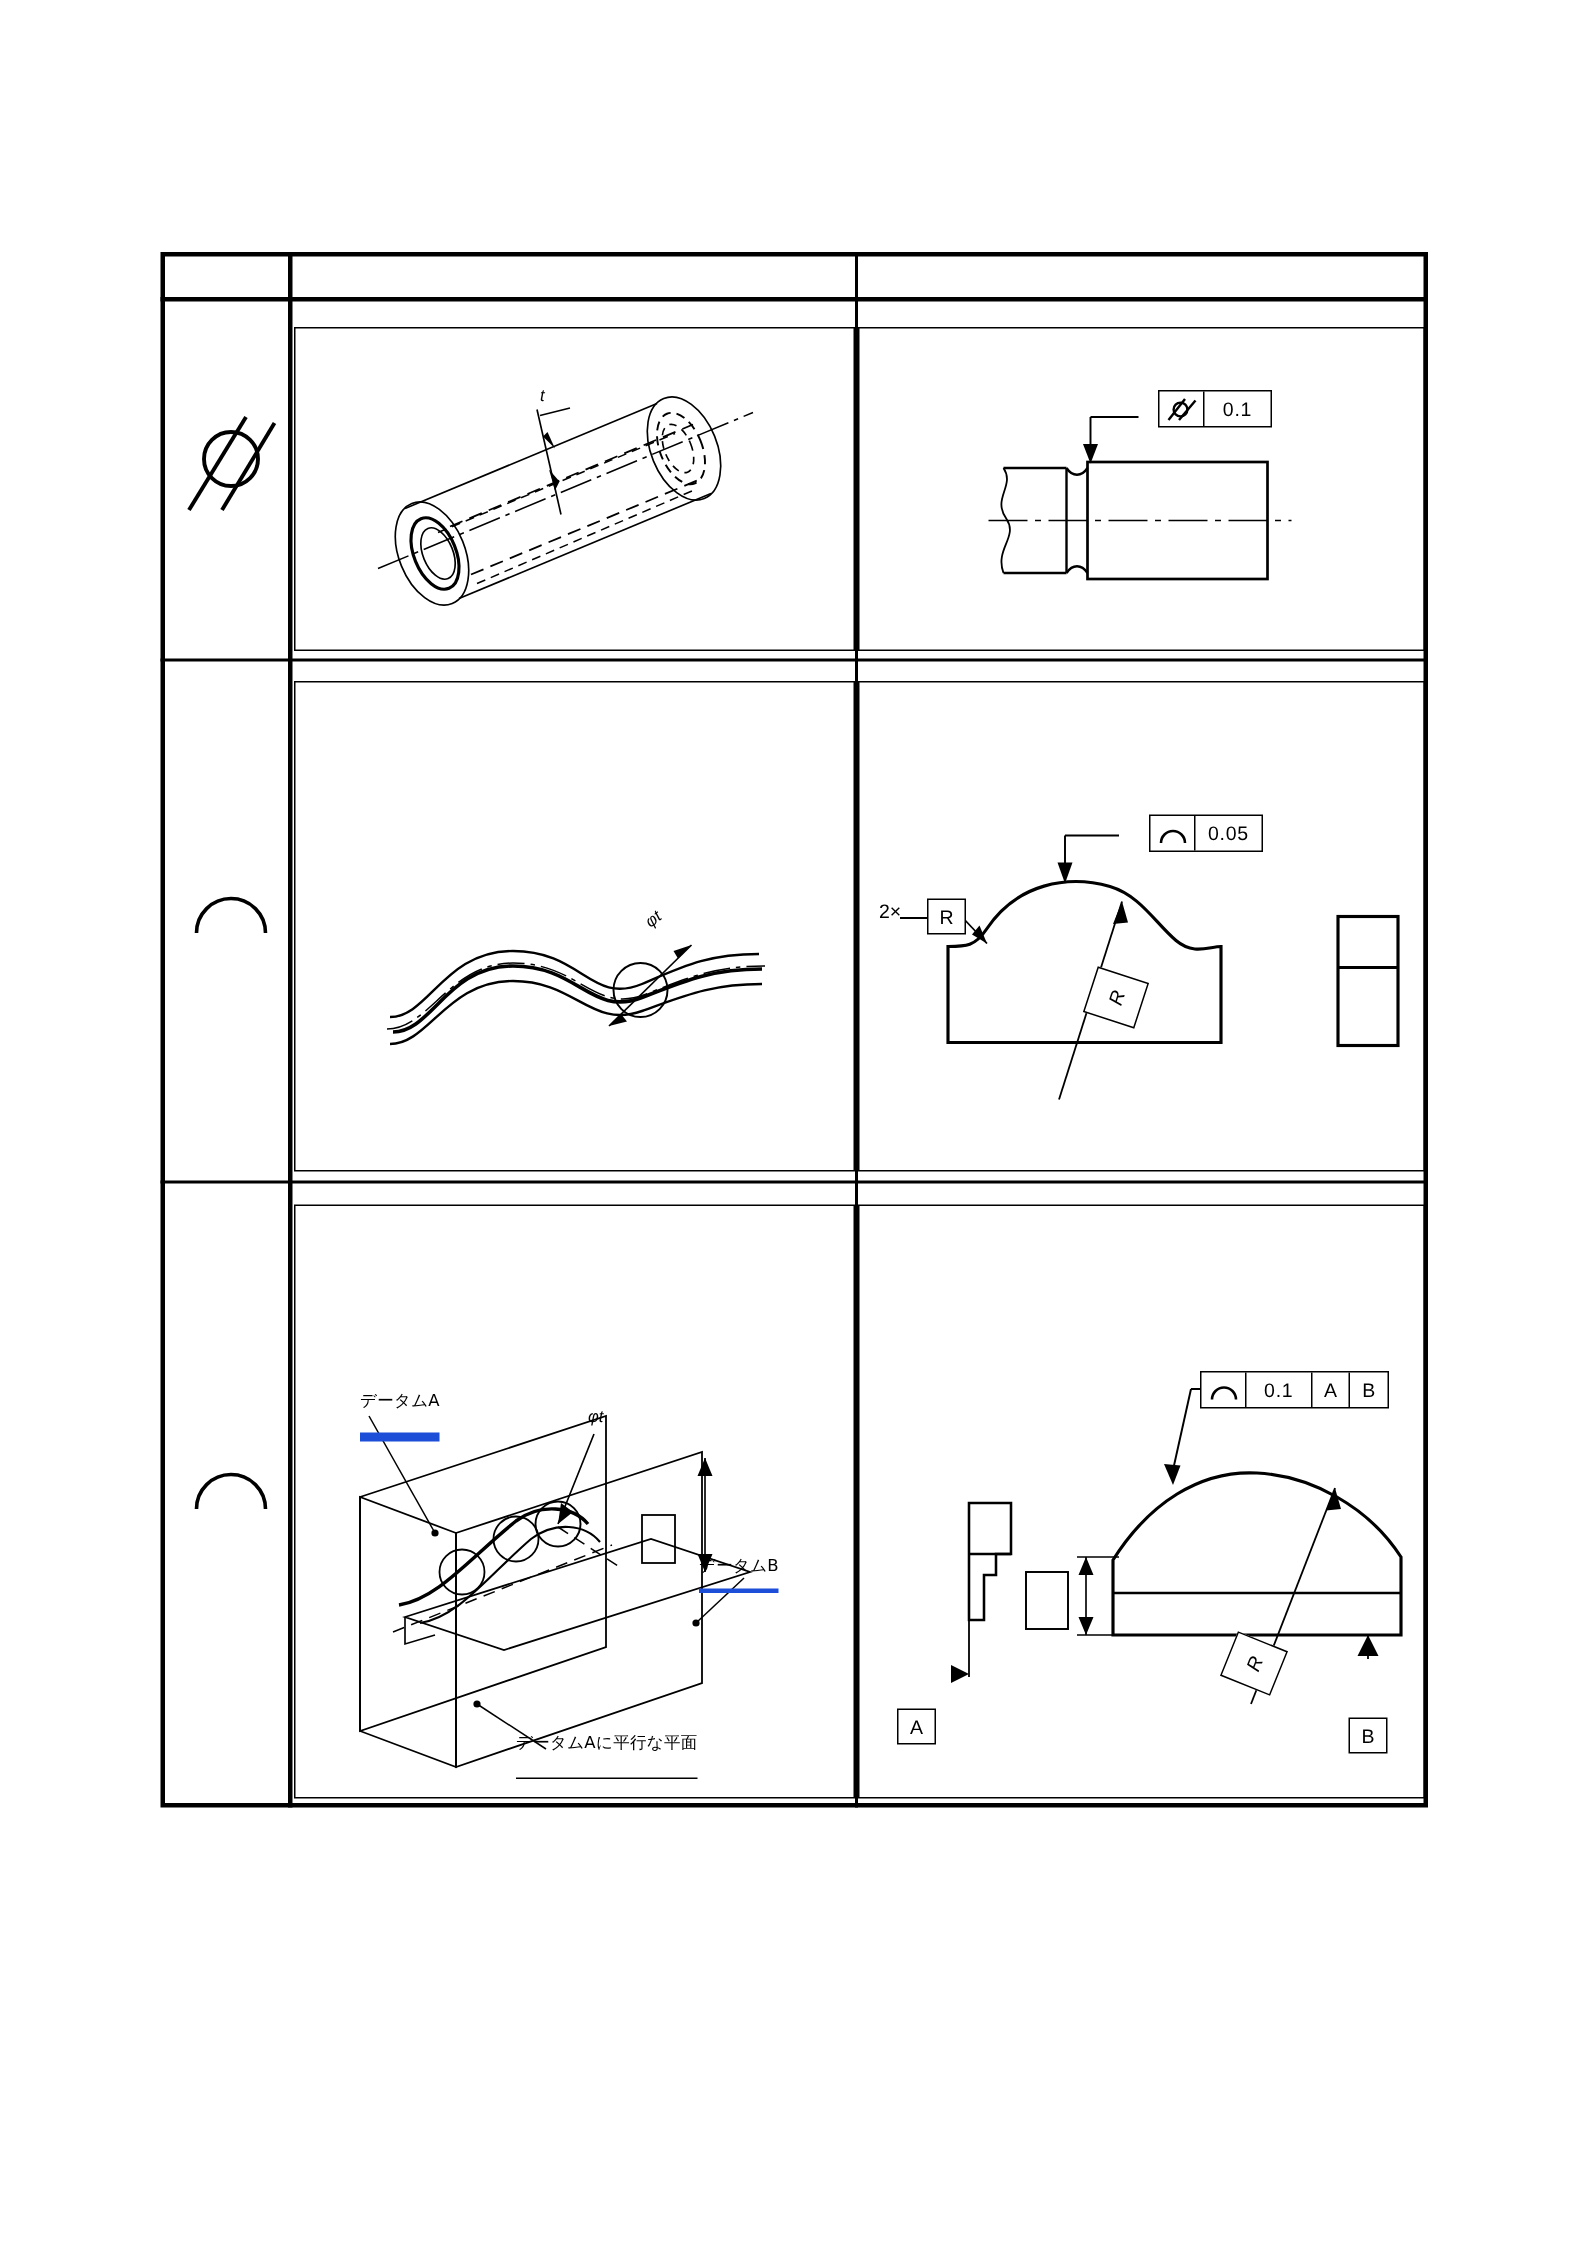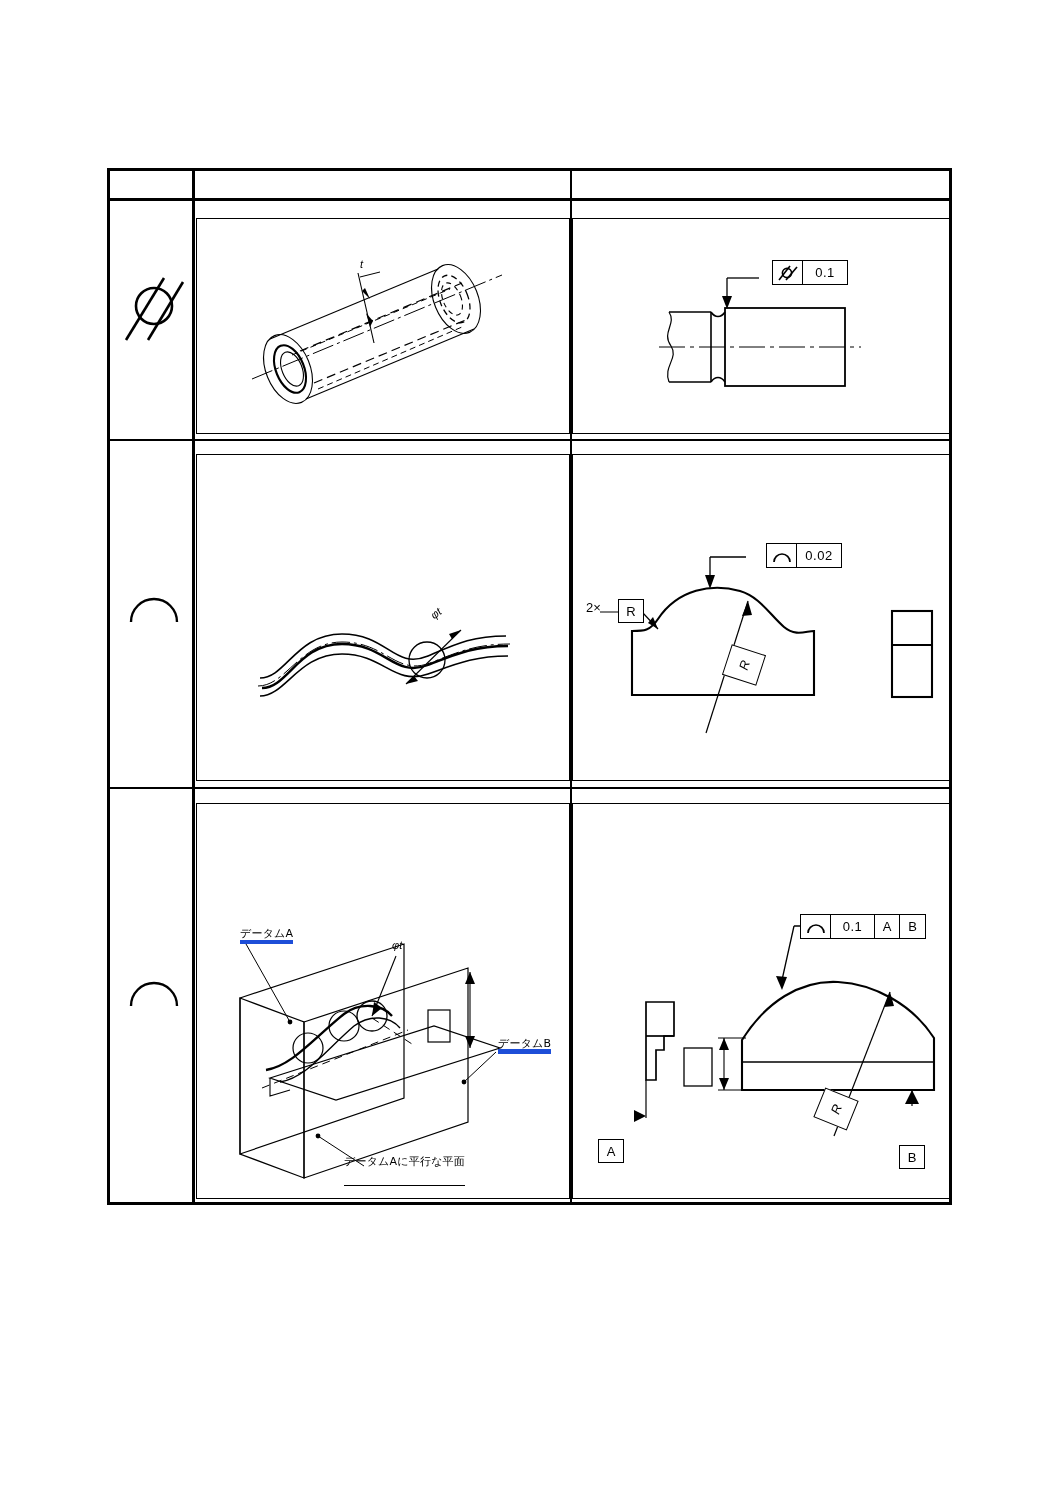--- a/index.html
+++ b/index.html
@@ -176,21 +176,21 @@
     </svg>
     <div class="lbl" style="left:-14px;top:16px;font-size:13px;">2×</div>
     <div class="boxletter" style="left:18px;top:14px;">R</div>
     <div class="boxletter rot" style="left:128px;top:62px;width:30px;height:34px;transform:rotate(-72deg);font-style:italic;">R</div>
     <div class="fcf" style="left:166px;top:-42px;">
       <div class="sym">
         <svg width="22" height="14" viewBox="0 0 22 14">
           <path d="M3,13 A8,8 0 0 1 19,13" fill="none" stroke="#000" stroke-width="1.7"></path>
         </svg>
       </div>
-      <div class="tol">0.02</div>
+      <div class="tol">0.05</div>
     </div>
   </div>
 
   <div class="draw" style="left:125px;top:972px;">
     <svg width="58" height="40" viewBox="0 0 58 40">
       <path d="M6,34 A23,23 0 0 1 52,34" fill="none" stroke="#000" stroke-width="2.4"></path>
     </svg>
   </div>
 
   <div class="draw" style="left:232px;top:930px;">
@@ -227,22 +227,22 @@
 
       <line x1="14" y1="14" x2="58" y2="92" stroke="#000" stroke-width="1"></line>
       <circle cx="58" cy="92" r="2.4" fill="#000"></circle>
 
       <line x1="264" y1="122" x2="232" y2="152" stroke="#000" stroke-width="1"></line>
       <circle cx="232" cy="152" r="2.4" fill="#000"></circle>
 
       <line x1="132" y1="236" x2="86" y2="206" stroke="#000" stroke-width="1"></line>
       <circle cx="86" cy="206" r="2.4" fill="#000"></circle>
     </svg>
-    <div class="lbl jp" style="left:8px;top:-2px;border-bottom:4px solid #1d4ed8;padding-bottom:1px;">データムA</div>
-    <div class="lbl jp" style="left:234px;top:108px;border-bottom:5px solid #1d4ed8;padding-bottom:0;margin-left:32px;">データムB</div>
+    <div class="lbl jp" style="left:8px;top:-2px;border-bottom:6px solid #1d4ed8;padding-bottom:16px;">データムA</div>
+    <div class="lbl jp" style="left:234px;top:108px;border-bottom:3px solid #1d4ed8;padding-bottom:10px;">データムB</div>
     <div class="lbl jp" style="left:112px;top:226px;border-bottom:1px solid #000;padding-bottom:18px;">データムAに平行な平面</div>
     <div class="lbl" style="left:160px;top:10px;font-style:italic;">φt</div>
   </div>
 
   <div class="draw" style="left:594px;top:940px;">
     <svg width="350" height="200" viewBox="0 0 350 200">
 
       <path d="M52,62 L80,62 L80,96 L70,96 L70,110 L62,110 L62,140 L52,140 Z" fill="none" stroke="#000" stroke-width="1.7"></path>
       <line x1="52" y1="96" x2="80" y2="96" stroke="#000" stroke-width="1.7"></line>
       <line x1="52" y1="140" x2="52" y2="178" stroke="#000" stroke-width="1.2"></line>

